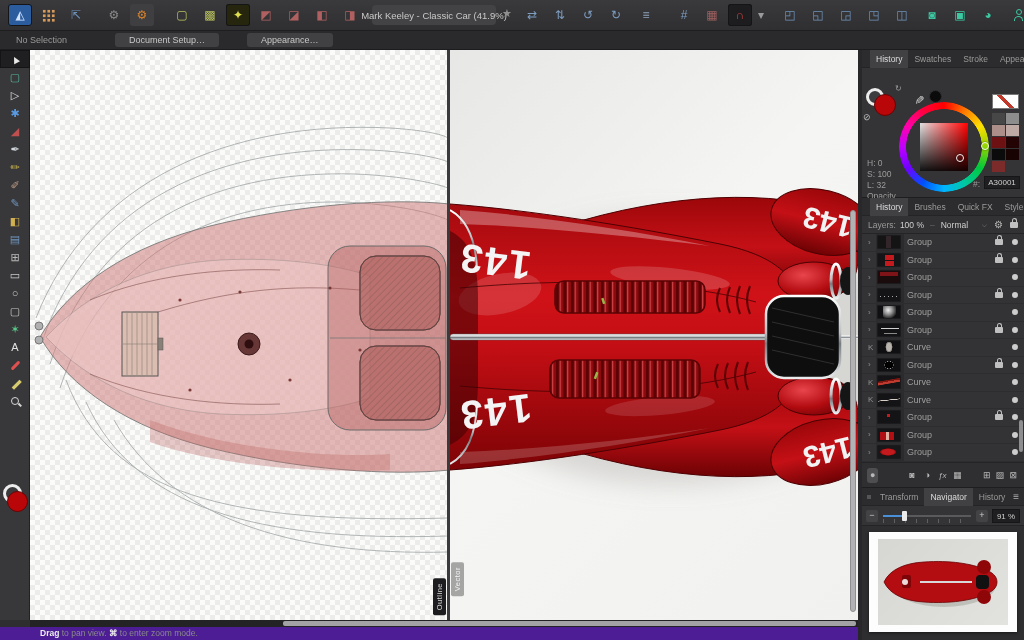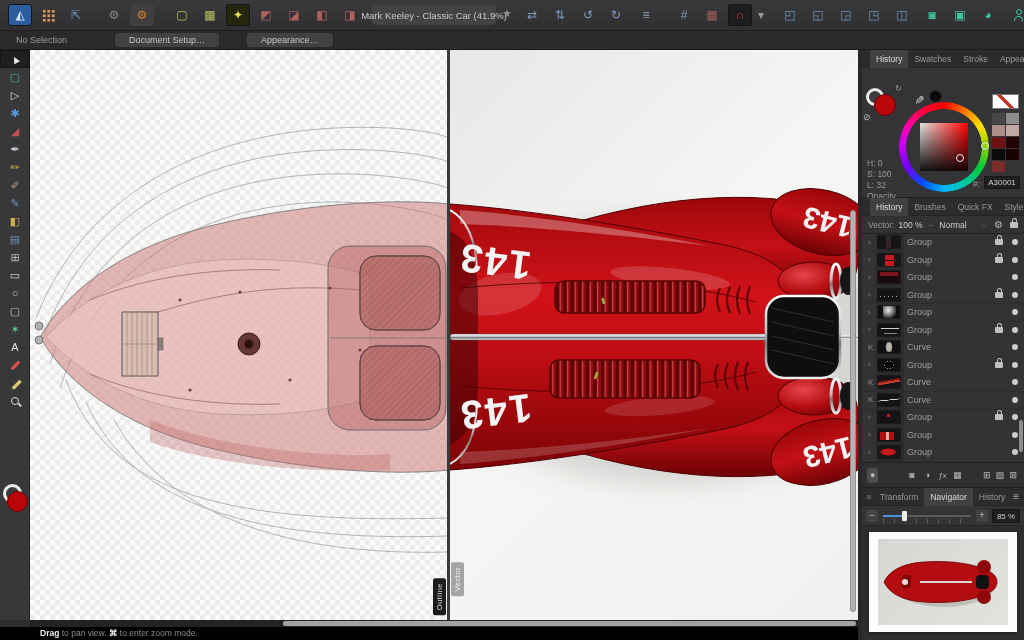--- a/index.html
+++ b/index.html
@@ -43,21 +43,21 @@
 #canvas svg.art{position:absolute;left:0;top:0}
 #divider{position:absolute;left:417px;top:0;width:3px;height:570px;background:#3a3a3c}
 .vbadge{position:absolute;font-size:7.5px;letter-spacing:.5px;writing-mode:vertical-rl;transform:rotate(180deg);text-align:center;border-radius:2px;padding:5px 2px}
 #badge-outline{left:403px;top:528px;background:#1d1d1f;color:#d8d8d8}
 #badge-vector{left:421px;top:512px;background:rgba(150,150,150,.85);color:#f4f4f4}
 #canvas-vscroll{position:absolute;left:820px;top:160px;width:6px;height:402px;background:#b2b2b4;border:1px solid #8e8e90;border-radius:3px}
 #hscroll{position:absolute;left:30px;top:620px;width:828px;height:7px;background:#232325}
 #hscroll-thumb{position:absolute;left:253px;top:1px;width:573px;height:5px;background:#a3a3a5;border-radius:2px}
 
 
-#statusbar{position:absolute;left:0;top:627px;width:858px;height:13px;background:#000000;font-size:8.5px;color:#8a8a8a;line-height:13px;padding-left:40px}
+#statusbar{position:absolute;left:0;top:627px;width:858px;height:13px;background:#4c1d95;font-size:8.5px;color:#8a8a8a;line-height:13px;padding-left:40px}
 #statusbar .b{color:#ededed;font-weight:bold}
 
 
 #gutter{position:absolute;left:858px;top:50px;width:4px;height:590px;background:#28282a}
 #rightpanel{position:absolute;left:862px;top:50px;width:162px;height:590px;background:#343436}
 .panel{position:relative;border-bottom:1px solid #1e1e20}
 .ptabbar{height:18px;background:#2c2c2e;display:flex;align-items:center;border-bottom:1px solid #242426}
 .pgrip{width:4px;height:4px;background:#555;margin:0 3px 0 5px}
 .ptab{font-size:8.5px;color:#9a9a9a;padding:0 6px;height:18px;line-height:18px;white-space:nowrap}
 .ptab.active{background:#414143;color:#dcdcdc}
@@ -572,21 +572,21 @@
       <span class="pgrip"></span>
       <span id="layers-tabs" style="display:flex">
           <div class="ptab active">History</div>
           <div class="ptab">Brushes</div>
           <div class="ptab">Quick FX</div>
           <div class="ptab">Styles</div>
         </span>
 
     </div>
     <div id="layers-opacity">
-      <span style="margin-left:6px">Vector:</span>
+      <span style="margin-left:6px">Layers:</span>
       <span class="val">100 %</span>
       <span class="sep">–</span>
       <span class="blend">Normal</span>
       <span class="right">
         <span style="font-size:7px">⌵</span>
         <span style="font-size:10px">⚙</span>
         <span class="lock" style="margin:0"></span>
       </span>
     </div>
     <div id="lrows">
@@ -714,21 +714,21 @@
         </span>
       <span class="pmenu">≡</span>
     </div>
     <div id="nav-zoomrow">
       <div class="nav-pm" id="nav-minus">−</div>
       <div id="nav-track"></div>
       <div id="nav-track-fill"></div>
       <div id="nav-ticks"></div>
       <div id="nav-thumb"></div>
       <div class="nav-pm" id="nav-plus">+</div>
-      <div id="nav-value">85 %</div>
+      <div id="nav-value">91 %</div>
     </div>
     <div id="nav-preview">
       <div id="nav-card">
         <div id="nav-photo">
           <svg width="130" height="86" viewBox="0 0 130 86">
             <ellipse cx="66" cy="46" rx="52" ry="22" fill="rgba(120,118,114,0.3)"></ellipse>
             <path d="M 6 43 C 12 30 28 24 46 23 C 72 21 94 25 106 30 C 114 33 119 37 119 43 C 119 49 114 53 106 56 C 94 61 72 65 46 63 C 28 62 12 56 6 43 Z" fill="#b30d12" stroke="#6a0204" stroke-width="0.8"></path>
             <circle cx="106" cy="28" r="7" fill="#8e0608"></circle>
             <circle cx="106" cy="58" r="7" fill="#8e0608"></circle>
             <rect x="98" y="36" width="13" height="14" rx="4" fill="#111"></rect>

